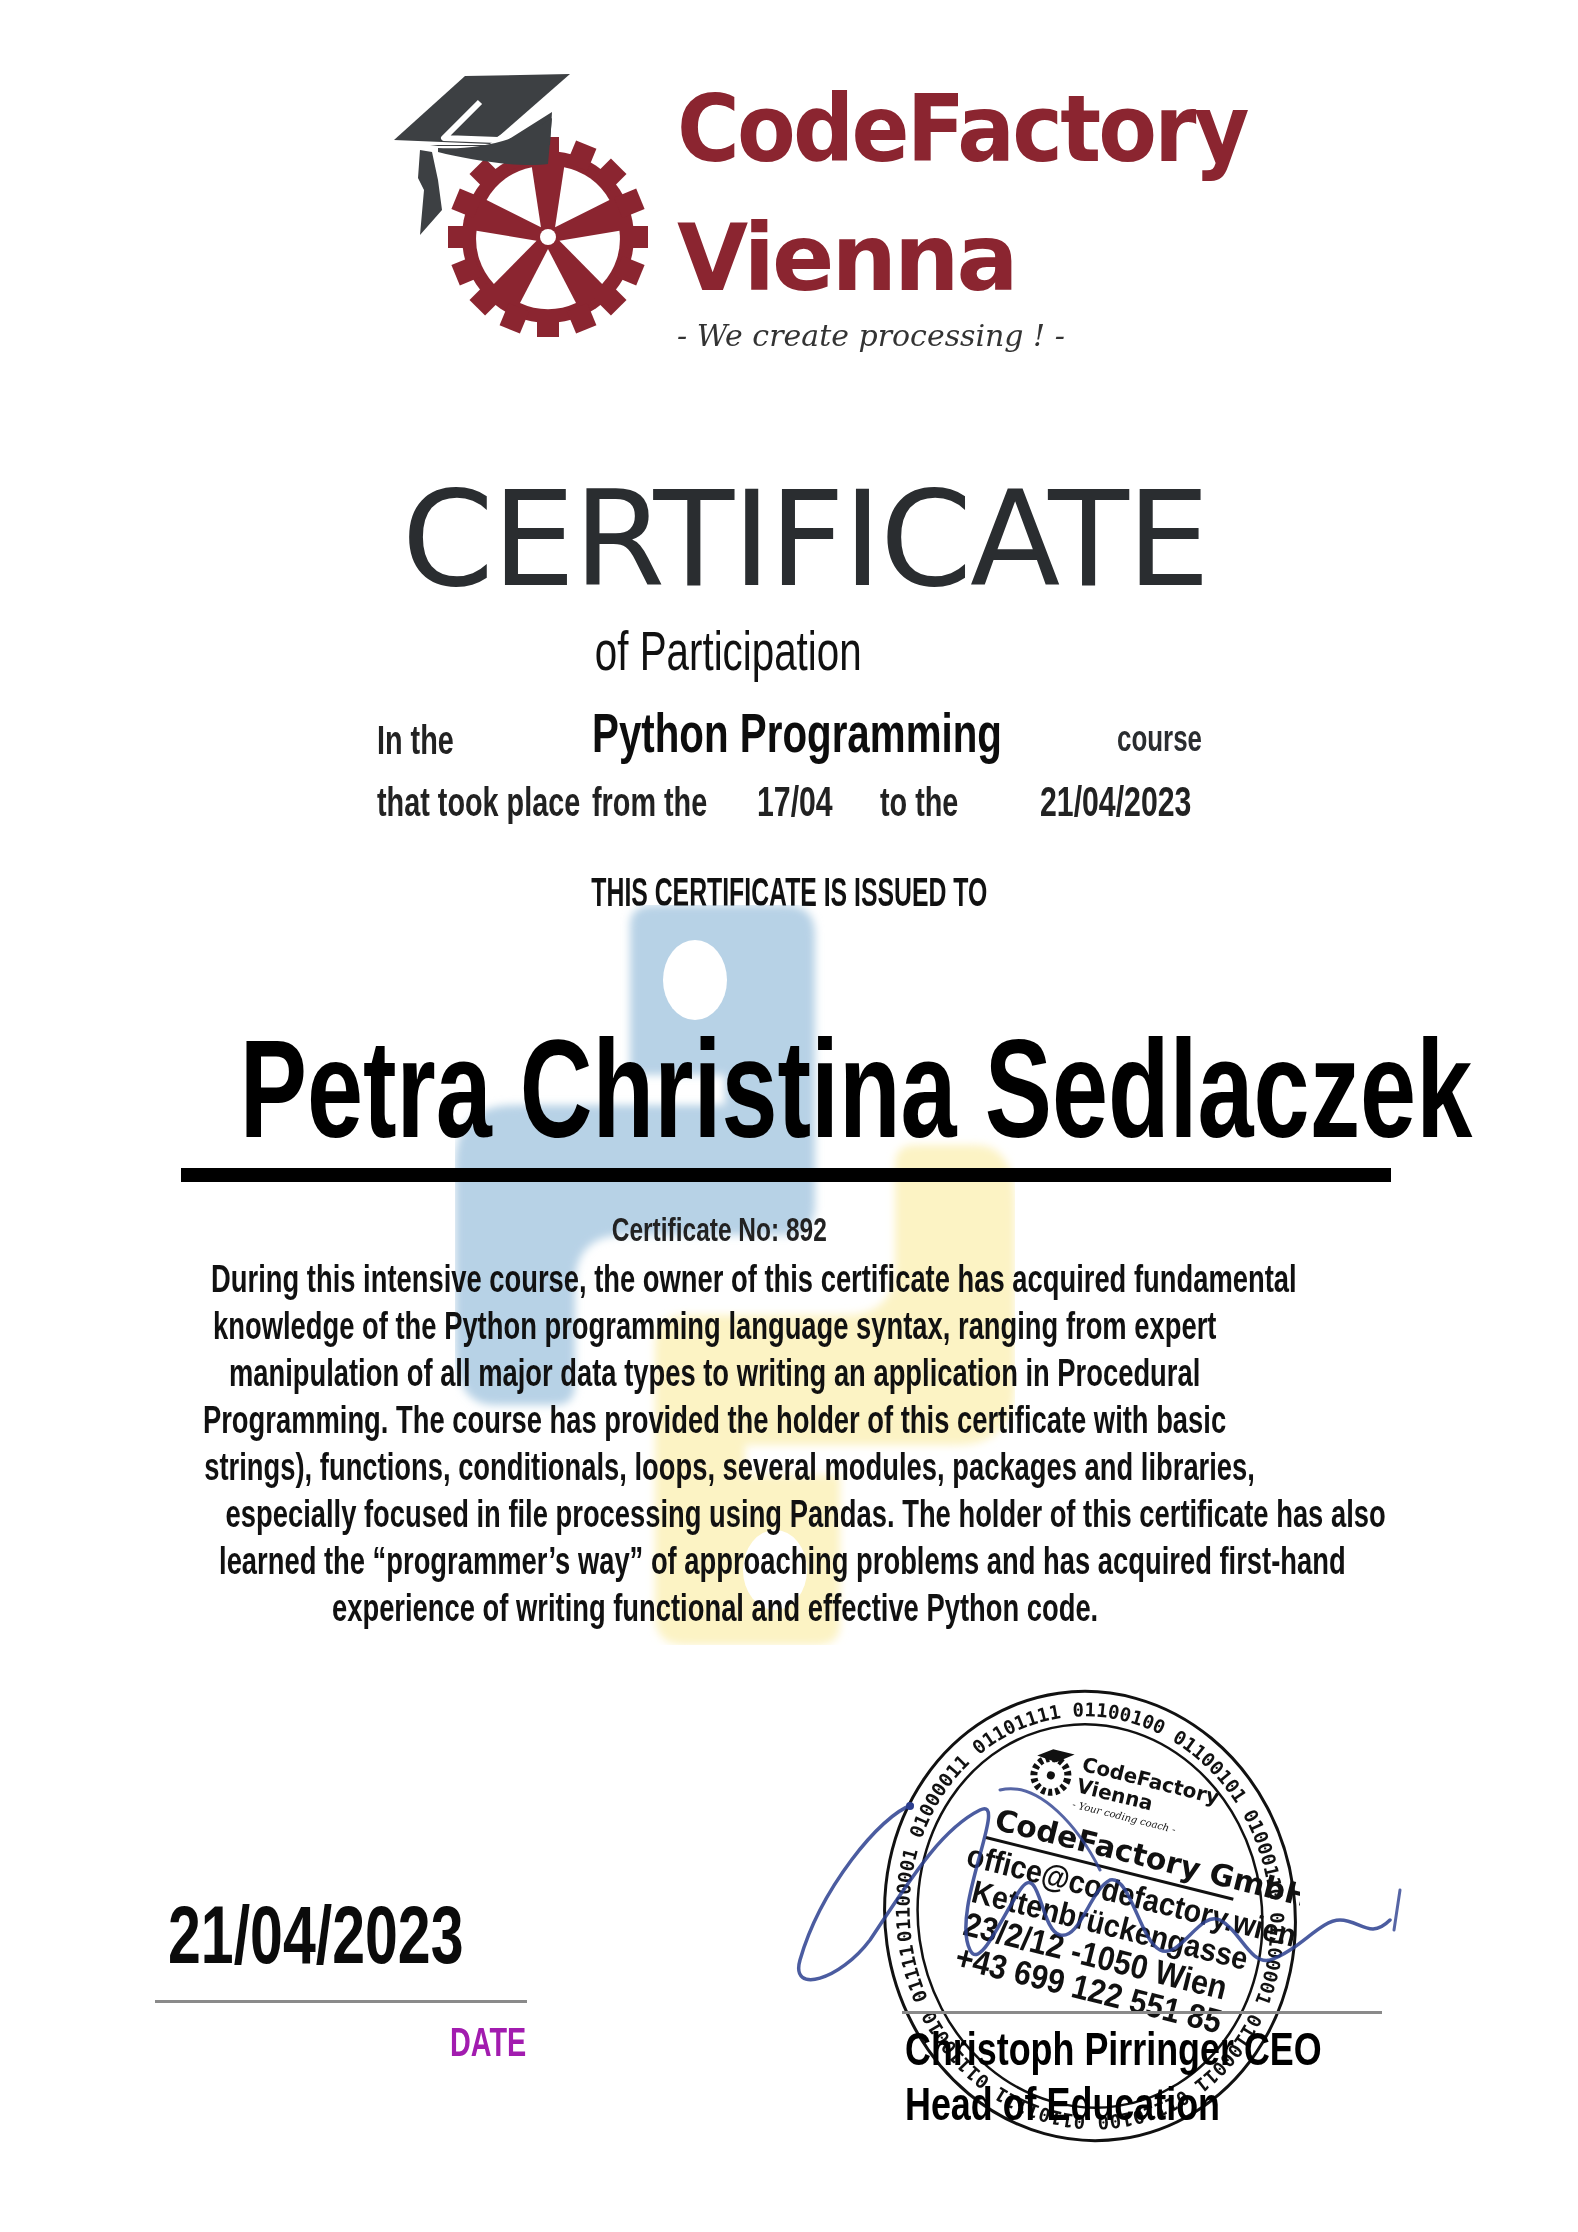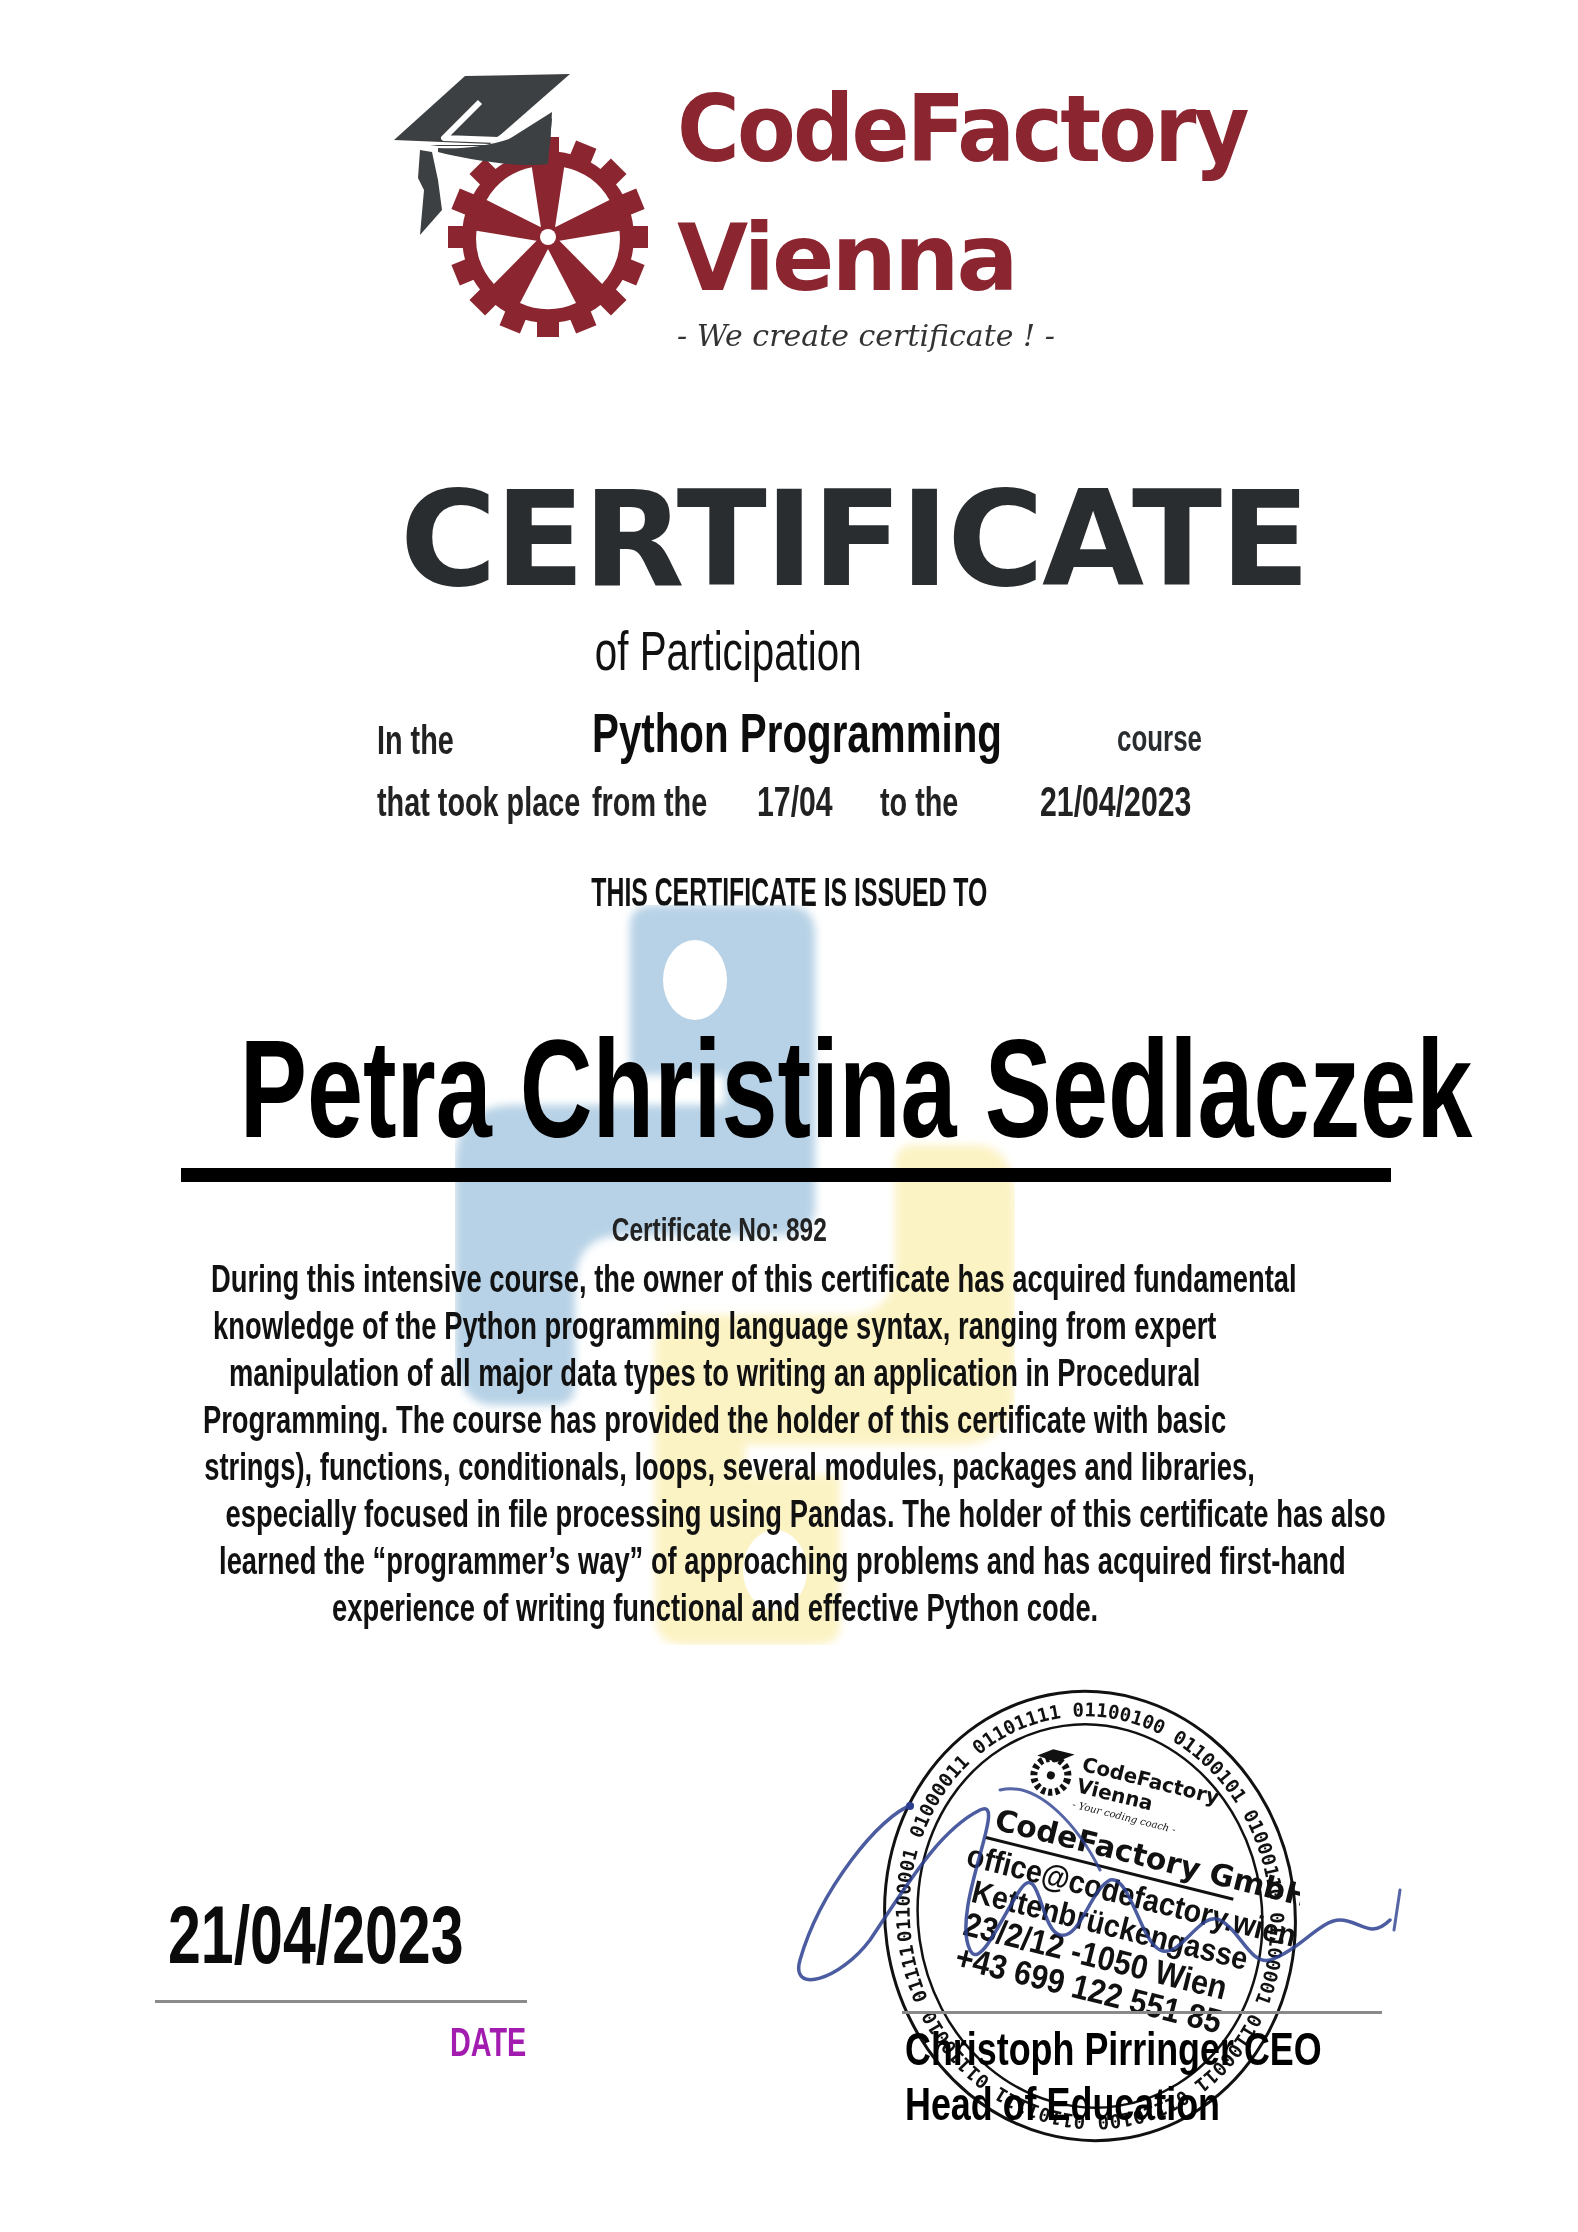--- a/index.html
+++ b/index.html
@@ -10,21 +10,21 @@
   
   #logo-mark { left: 380px; top: 60px; width: 300px; height: 300px; }
   #brand-line1 { left: 677px; top: 76px; font-size: 92px; color: #8b2530; font-weight: bold;
                  font-family: "DejaVu Sans", sans-serif; letter-spacing: -3px; transform: scaleX(0.93); transform-origin: 0 0; white-space: nowrap; }
   #brand-line2 { left: 677px; top: 205px; font-size: 92px; color: #8b2530; font-weight: bold;
                  font-family: "DejaVu Sans", sans-serif; letter-spacing: -3px; white-space: nowrap; }
   #brand-tagline { left: 677px; top: 318px; font-size: 30px; color: #333; font-style: italic;
                    font-family: "DejaVu Serif", serif; white-space: nowrap; }
 
   #title { left: 400px; top: 462px; width: 810px; text-align: center; font-size: 132px; color: #2a2d30;
-           font-family: "DejaVu Sans", sans-serif; font-weight: bold; letter-spacing: -2px; white-space: nowrap; }
+           font-family: "DejaVu Sans", sans-serif; font-weight: normal; letter-spacing: -2px; white-space: nowrap; }
   #subtitle { left: 0; width: 1456px; top: 618px; text-align: center; font-size: 56px; color: #111;
               font-family: "Liberation Sans", sans-serif; }
   #subtitle span { display: inline-block; transform: scaleX(0.72); }
 
   .row-text { font-family: "Liberation Sans", sans-serif; font-weight: bold; color: #222; white-space: nowrap; }
   .sx { display: inline-block; transform: scaleX(0.72); transform-origin: 0 0; }
 
   
   #python-logo { left: 455px; top: 905px; width: 560px; height: 740px; }
 
@@ -99,21 +99,21 @@
       <polyline points="100,42 64,78 118,80 166,50" fill="none" stroke="#ffffff" stroke-width="6" stroke-linejoin="round"></polyline>
       <path d="M50,85 L170,85 L172,52 L118,86 L58,86 Z" fill="#3d4043"></path>
       <path d="M58,92 C90,100 140,108 168,104 L172,58 C140,80 100,90 58,88 Z" fill="#3d4043"></path>
       <path d="M40,90 L38,118 L44,130 L40,175 L62,150 L58,120 L52,92 Z" fill="#3d4043"></path>
     </g>
   </svg>
 </div>
 
 <div id="brand-line1" class="abs">CodeFactory</div>
 <div id="brand-line2" class="abs">Vienna</div>
-<div id="brand-tagline" class="abs">- We create certificate ! -</div>
+<div id="brand-tagline" class="abs">- We create processing ! -</div>
 
 <div id="title" class="abs">CERTIFICATE</div>
 <div id="subtitle" class="abs"><span>of Participation</span></div>
 
 <div class="abs row-text" style="left:377px; top:718px; font-size:40px;"><span class="sx">In  the</span></div>
 <div class="abs row-text" style="left:592px; top:700px; font-size:56px; color:#0d0d0d;"><span class="sx">Python Programming</span></div>
 <div class="abs row-text" style="left:1117px; top:718px; font-size:36px; color:#2a2d30;"><span class="sx">course</span></div>
 
 <div class="abs row-text" style="left:377px; top:780px; font-size:40px;"><span class="sx">that took place</span></div>
 <div class="abs row-text" style="left:592px; top:780px; font-size:40px;"><span class="sx">from the</span></div>

